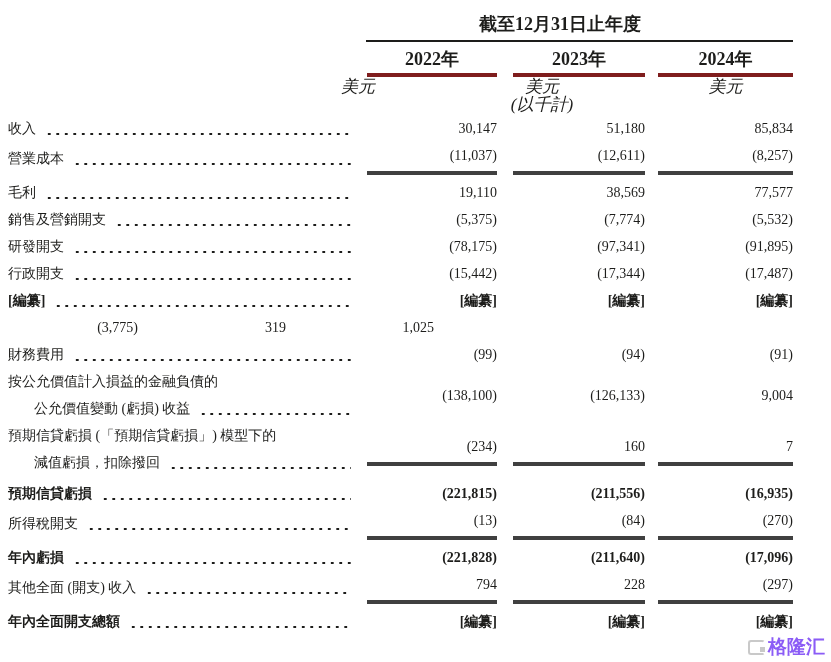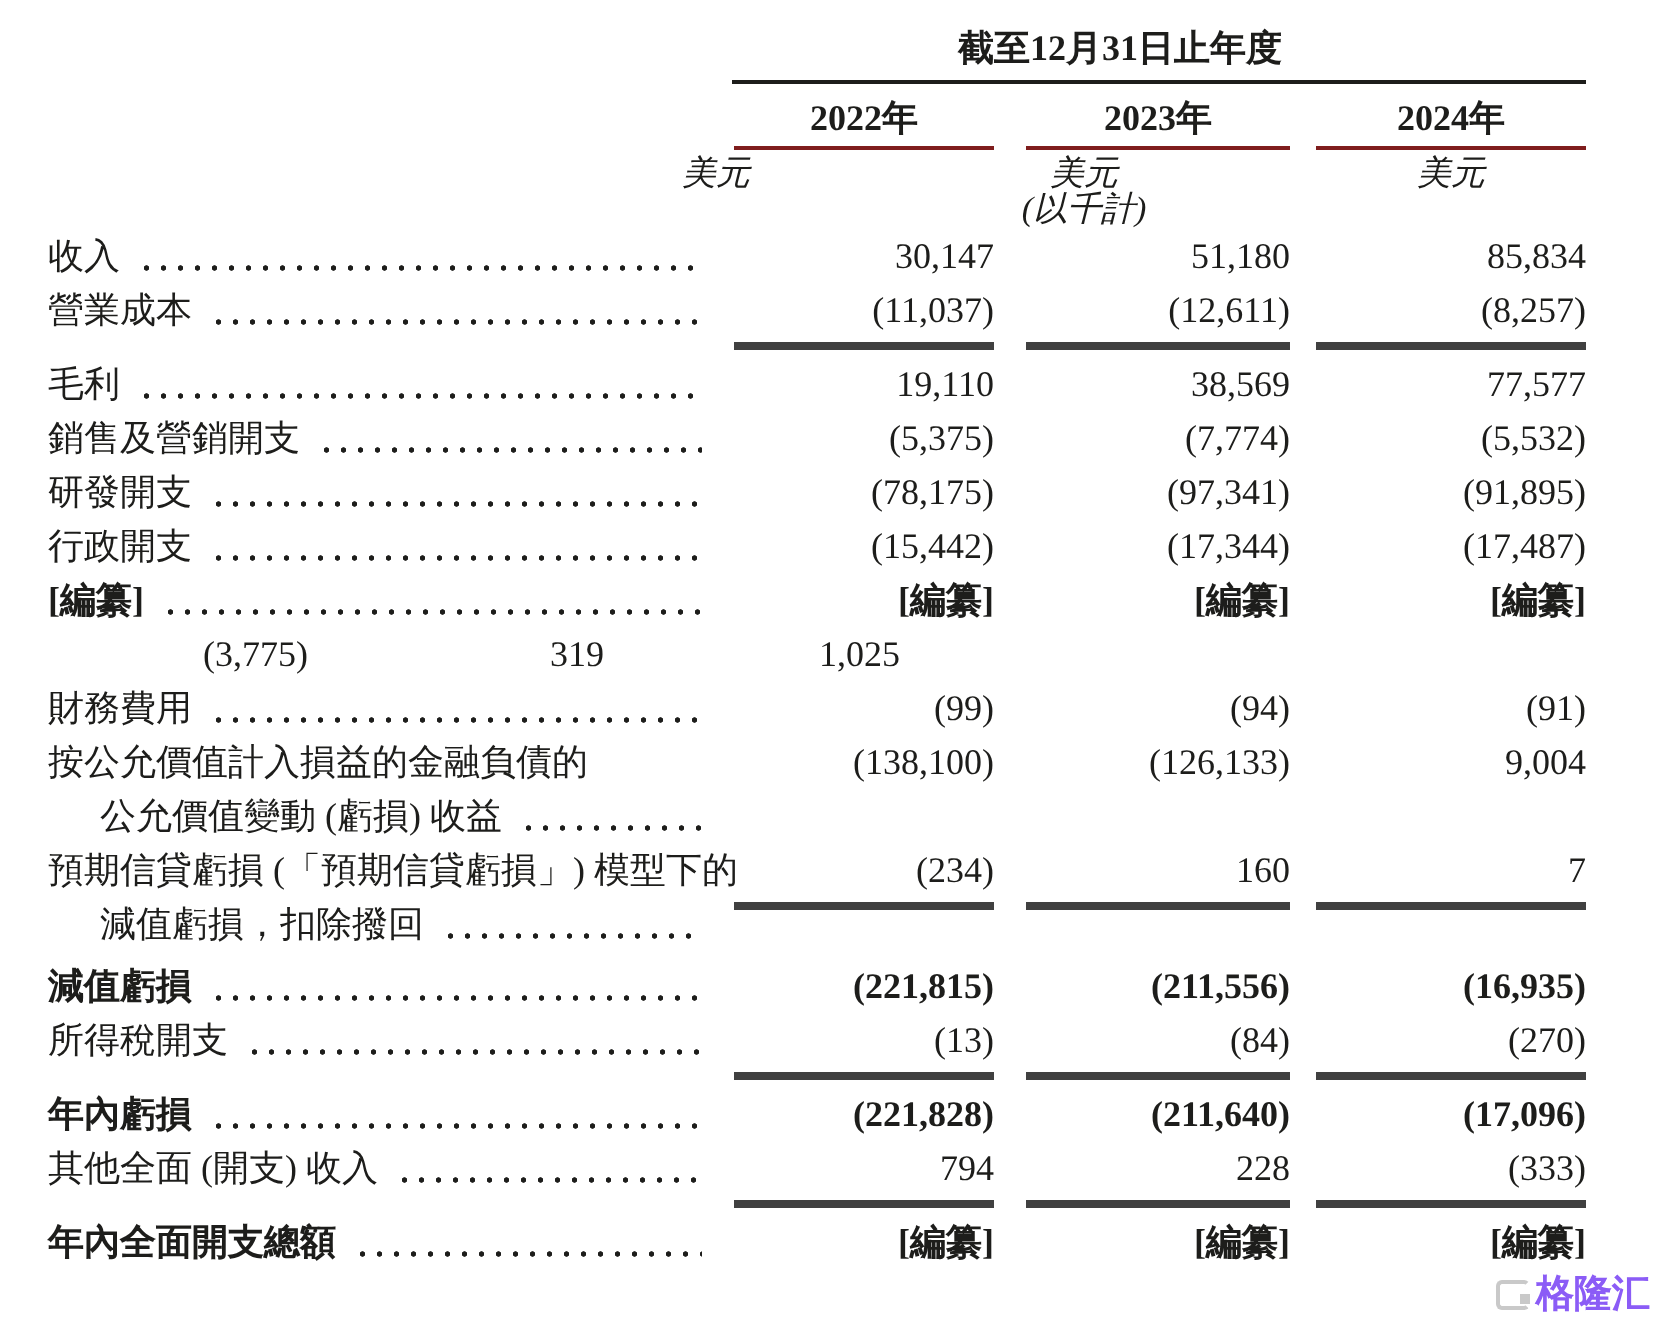--- a/index.html
+++ b/index.html
@@ -26,27 +26,27 @@
   .hrow{display:flex;position:absolute;left:0;right:0;}
   .years{top:36px;}
   .units{top:66px;gap:37px;}
   .labelcell{flex:1;min-width:0;}
   .vcell{text-align:right;}
   .c1{width:130px;}
   .c2{width:132px;margin-left:16px;}
   .c3{width:135px;margin-left:13px;}
   .year{
     text-align:center;font-weight:700;font-size:18px;line-height:22px;
-    border-bottom:2px solid #7f1d1d;padding-bottom:3px;
+    border-bottom:4px solid #7f1d1d;padding-bottom:3px;
   }
   .unit{text-align:center;font-style:italic;font-size:17px;line-height:18px;}
   .unit .note{min-height:18px;}
   
   .rows{margin-top:2px;}
-  .row{display:flex;align-items:flex-start;font-size:18px;line-height:27px;margin-left:16px;}
+  .row{display:flex;align-items:center;font-size:14px;line-height:27px;}
   .row .labelcell{display:flex;flex-direction:column;}
   .lmain{display:flex;align-items:flex-end;}
   .lbl{white-space:nowrap;}
   .leader{flex:1;position:relative;min-width:12px;}
   .leader::after{
     content:"";position:absolute;left:9px;right:16px;bottom:6px;height:4px;
     background-image:radial-gradient(circle,#1d1d1b 1.2px,transparent 1.5px);
     background-size:8.5px 4px;background-repeat:repeat-x;
   }
   .row.bold{font-weight:700;}
@@ -239,21 +239,21 @@
     </div>
     <div class="vcell c1">(234)</div>
     <div class="vcell c2">160</div>
     <div class="vcell c3">7</div>
   </div>
 
   <div class="row bold">
     <div class="labelcell">
 
       <div class="lmain">
-        <span class="lbl">減值虧損</span>
+        <span class="lbl">預期信貸虧損</span>
         <span class="leader"></span>
       </div>
     </div>
     <div class="vcell c1">(221,815)</div>
     <div class="vcell c2">(211,556)</div>
     <div class="vcell c3">(16,935)</div>
   </div>
 
   <div class="row ruled">
     <div class="labelcell">
@@ -284,21 +284,21 @@
   <div class="row ruled">
     <div class="labelcell">
 
       <div class="lmain">
         <span class="lbl">其他全面 (開支) 收入</span>
         <span class="leader"></span>
       </div>
     </div>
     <div class="vcell c1">794</div>
     <div class="vcell c2">228</div>
-    <div class="vcell c3">(333)</div>
+    <div class="vcell c3">(297)</div>
   </div>
 
   <div class="row bold">
     <div class="labelcell">
 
       <div class="lmain">
         <span class="lbl">年內全面開支總額</span>
         <span class="leader"></span>
       </div>
     </div>

